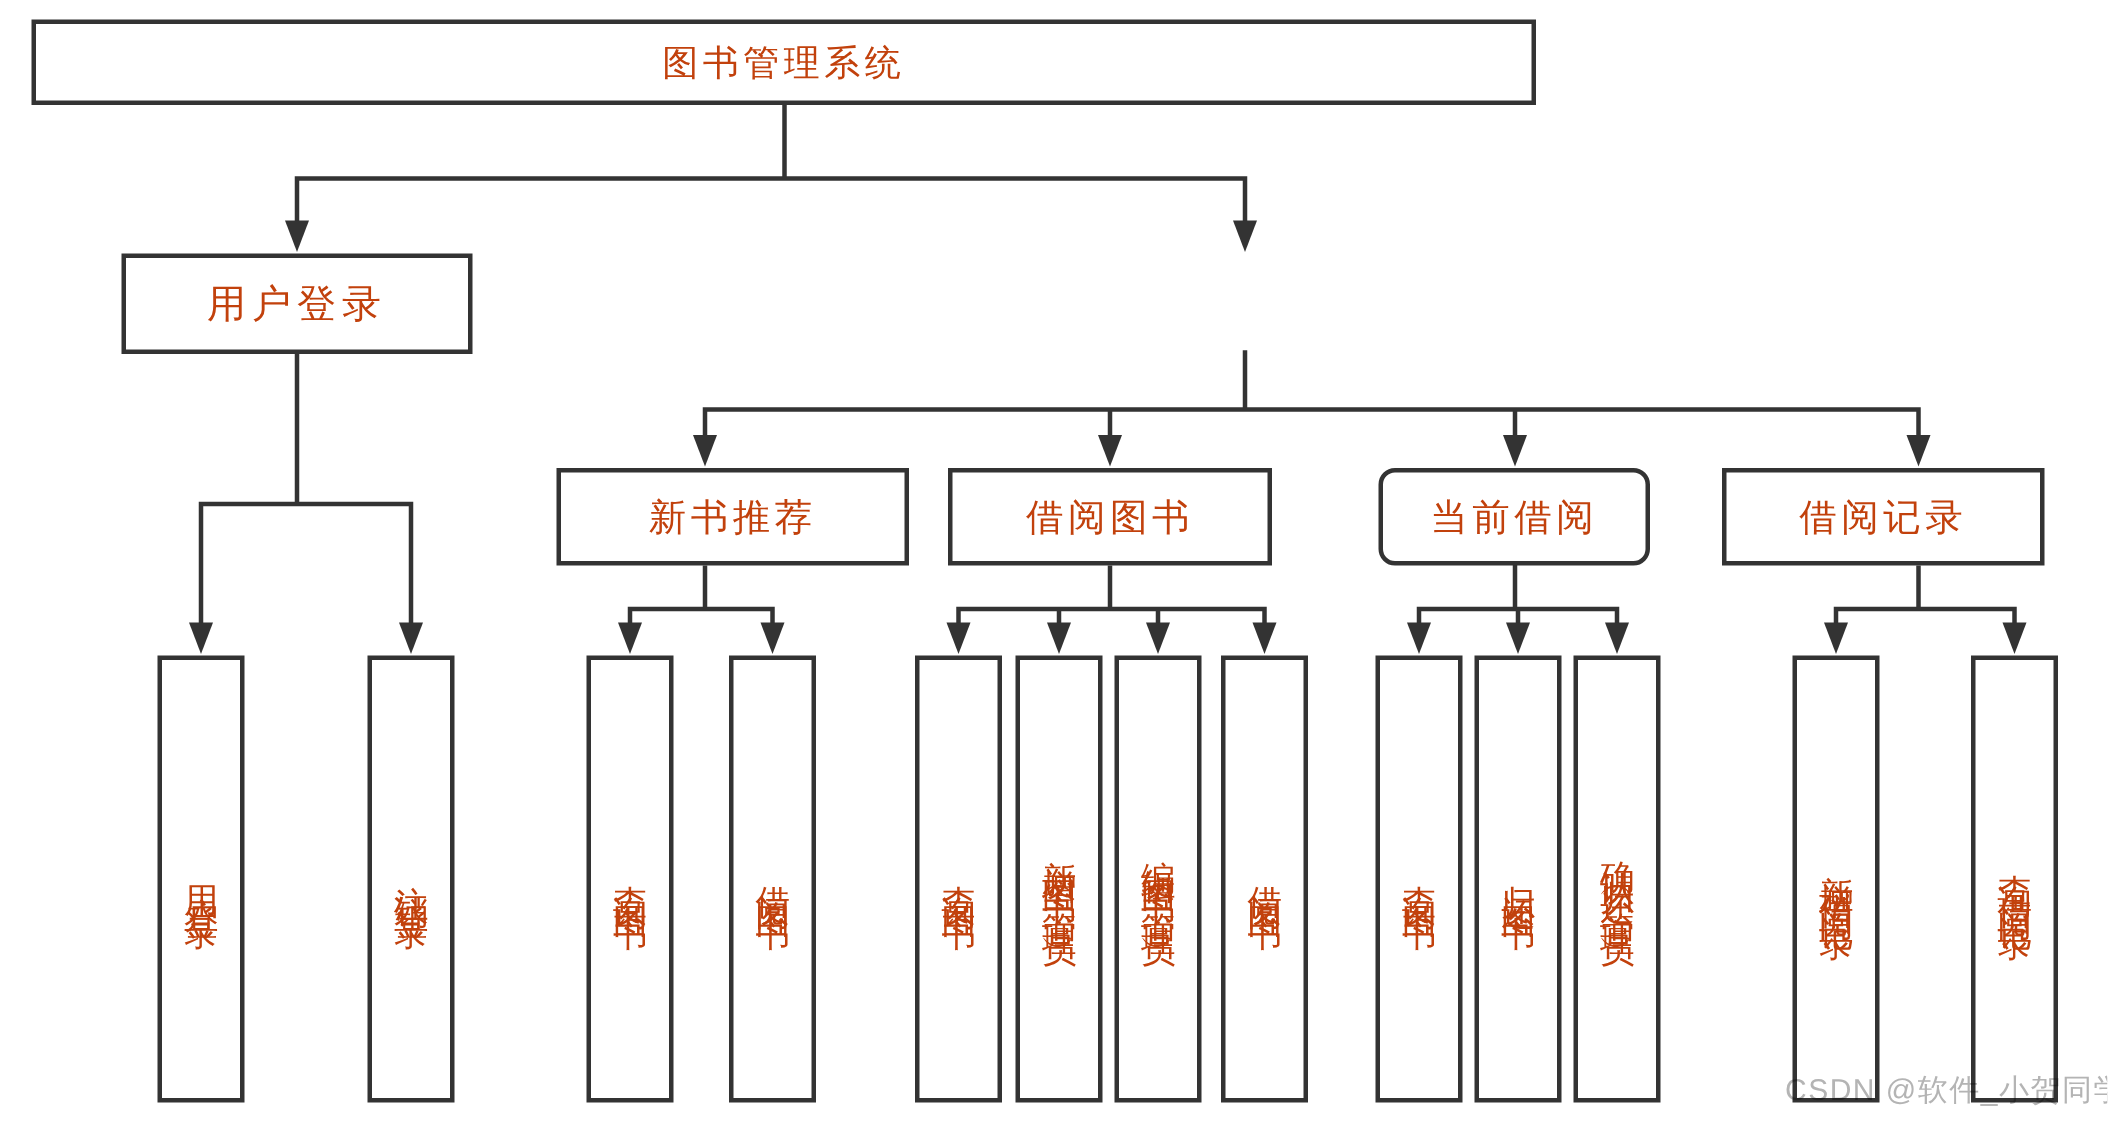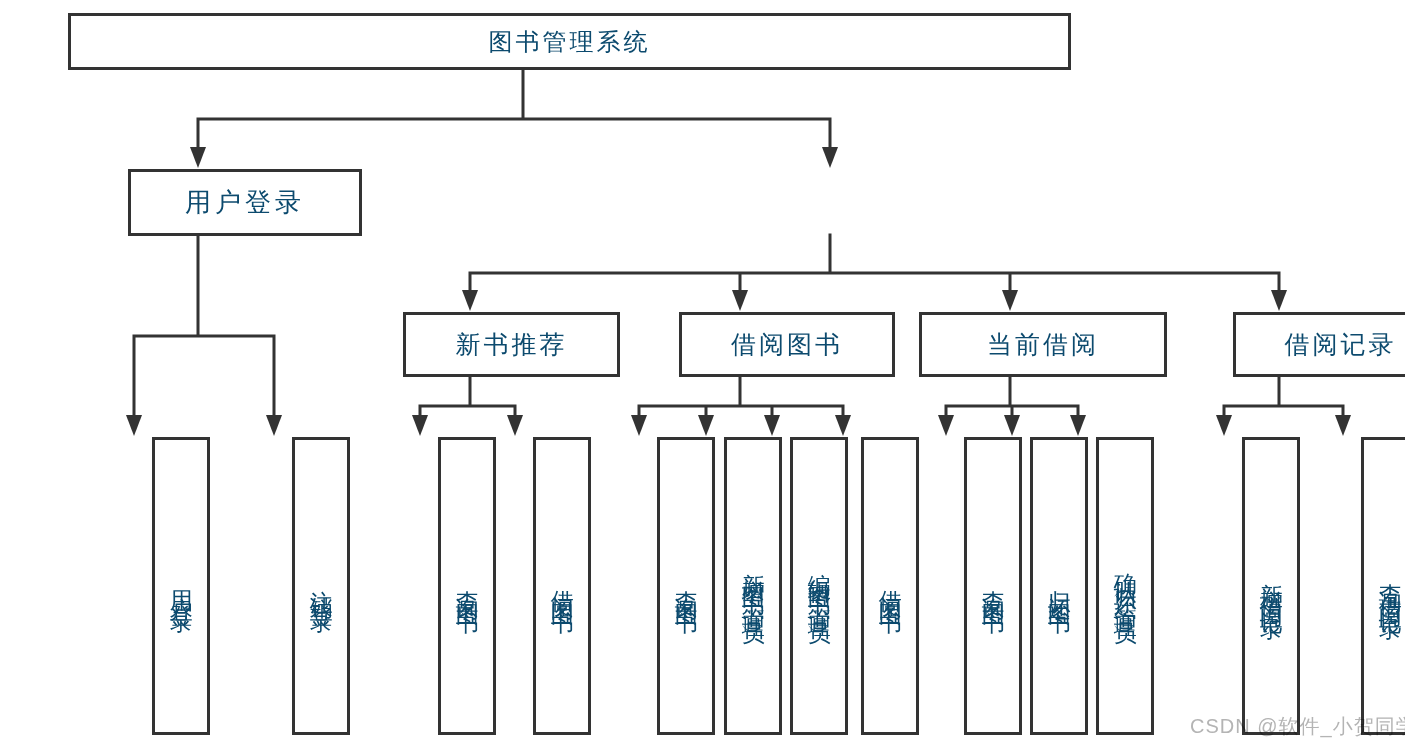--- a/index.html
+++ b/index.html
@@ -19,46 +19,45 @@
     position: absolute;
     left: 0;
     top: 0;
     z-index: 1;
   }
   .node {
     position: absolute;
     box-sizing: border-box;
     border: 3px solid #333333;
     background: #ffffff;
-    color: #0c4a6e;
+    color: #c2410c;
     display: flex;
     align-items: center;
     justify-content: center;
     z-index: 2;
     text-align: center;
-    margin-left: 47px;
   }
   .node-root {
     left: 21px; top: 13px; width: 1003px; height: 57px;
     font-size: 24px; letter-spacing: 3px;
   }
   .node-l2 {
     top: 169px; height: 67px;
     font-size: 26px; letter-spacing: 4px;
   }
   .node-user-login  { left: 81px;  width: 234px; }
   .node-book-mgmt   { left: 716px; width: 228px; }
   .node-l3 {
     top: 312px; height: 65px;
     font-size: 25px; letter-spacing: 3px;
   }
-  .node-new-book    { left: 356px;  width: 217px; }
+  .node-new-book    { left: 371px;  width: 235px; }
   .node-borrowing   { left: 632px;  width: 216px; }
-  .node-current     { left: 872px;  width: 248px; }
-  .node-records     { left: 1186px; width: 215px; }
+  .node-current     { left: 919px;  width: 181px; border-radius: 11px; }
+  .node-records     { left: 1148px; width: 215px; }
   .node-leaf {
     top: 437px; height: 298px; width: 58px;
     writing-mode: vertical-rl;
     text-orientation: upright;
     font-size: 23px;
     letter-spacing: 7px;
     line-height: 1.1;
     white-space: nowrap;
   }
   .leaf-1  { left: 105px; }

